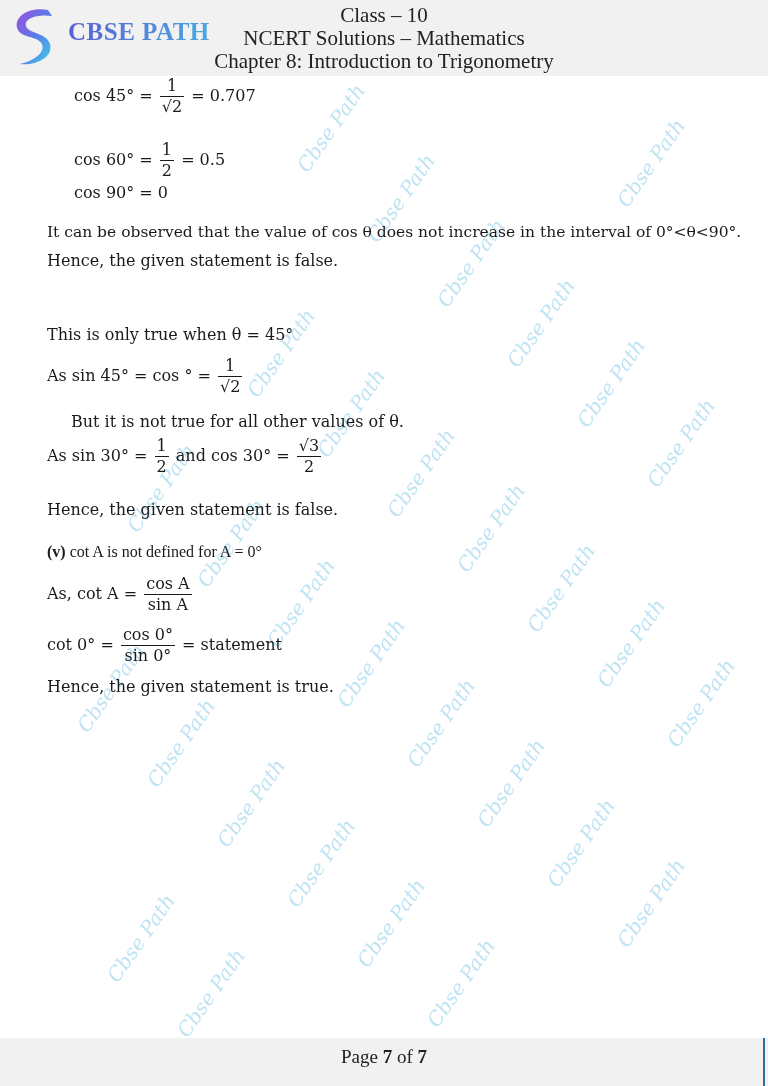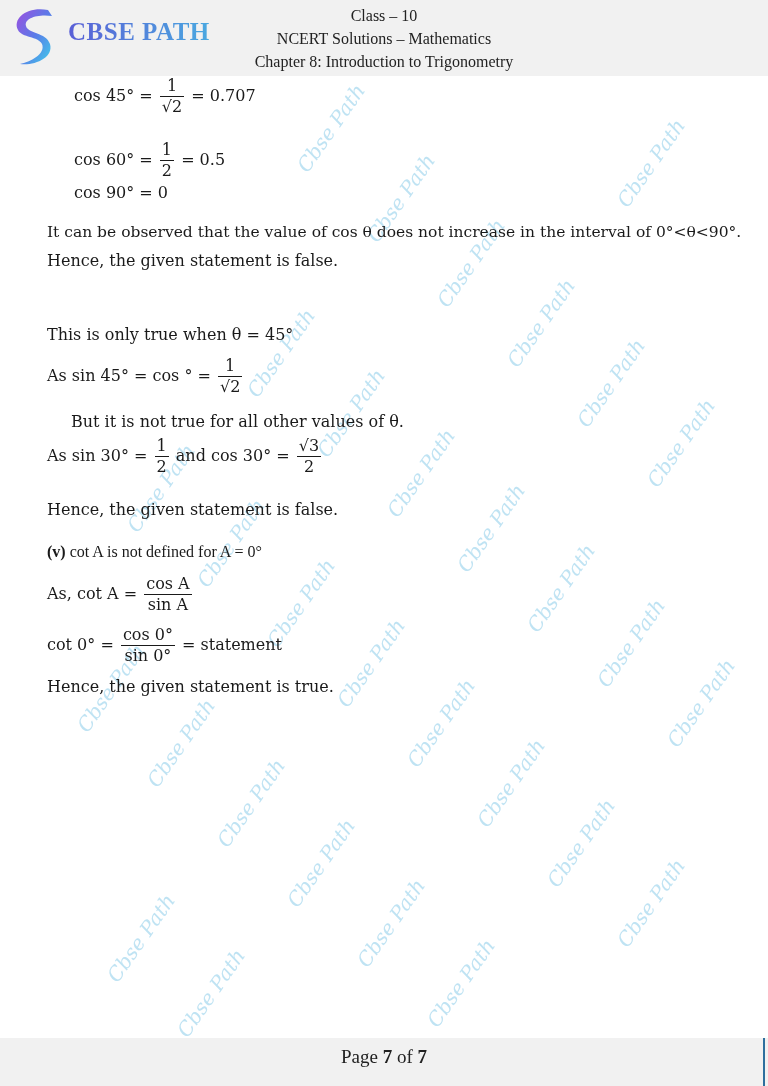--- a/index.html
+++ b/index.html
@@ -4,21 +4,21 @@
 <style>
   html, body { margin:0; padding:0; }
   body { width:768px; height:1086px; position:relative; background:#ffffff; overflow:hidden;
          font-family: "DejaVu Serif", "Liberation Serif", serif; color:#1a1a1a; }
   .header { position:absolute; left:0; top:0; width:768px; height:76px; background:#f1f1f1; }
   .logo { position:absolute; left:8px; top:4px; width:54px; height:64px; }
   .brand { position:absolute; left:68px; top:18px; font-family:"Liberation Serif", serif; font-weight:bold;
            font-size:25px; letter-spacing:0.5px;
            background:linear-gradient(90deg,#5a5fd6,#4aa8e0); -webkit-background-clip:text; background-clip:text; color:transparent; }
   .hdr-lines { position:absolute; left:200px; width:368px; top:4px; text-align:center;
-               font-family:"Liberation Serif", serif; font-size:16px; color:#222; line-height:23px; }
+               font-family:"Liberation Serif", serif; font-size:21px; color:#222; line-height:23px; }
   .content { position:absolute; left:0; top:76px; width:768px; height:960px; }
   .line { position:absolute; font-size:16px; white-space:nowrap; line-height:20px; }
   .frac { display:inline-block; vertical-align:middle; text-align:center; margin:0 2px; }
   .frac .num { display:block; padding:0 2px; border-bottom:1px solid #1a1a1a; line-height:20px; }
   .frac .den { display:block; padding:0 2px; line-height:20px; }
   .bold { font-weight:bold; }
   .wm { position:absolute; font-family:"DejaVu Serif", serif; font-style:italic; font-size:20px; color:#bfe3f3;
         transform:rotate(-55deg); white-space:nowrap; pointer-events:none; }
   .footer { position:absolute; left:0; top:1038px; width:768px; height:48px; background:#f1f1f1; }
   .page-num { position:absolute; left:0; width:768px; top:8px; text-align:center; font-family:"Liberation Serif", serif; font-size:19px; color:#222; }

